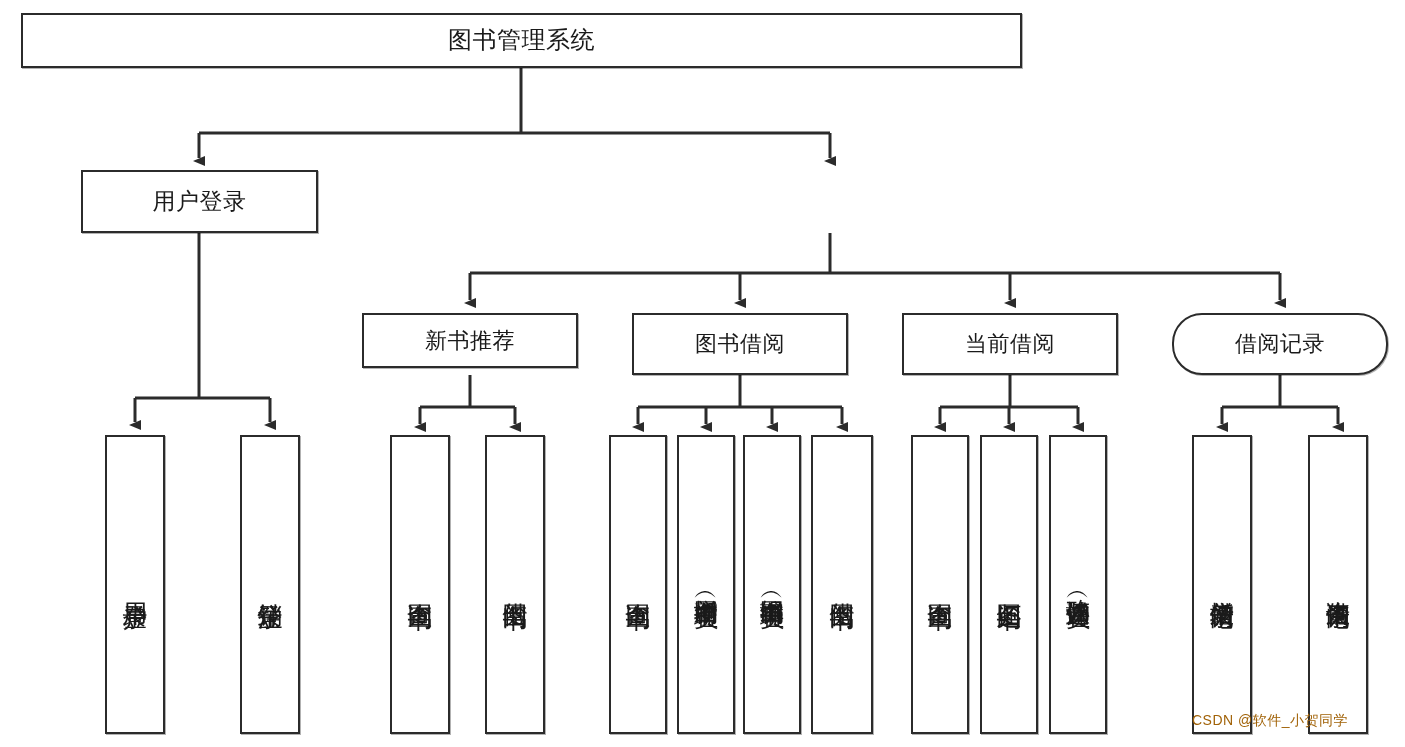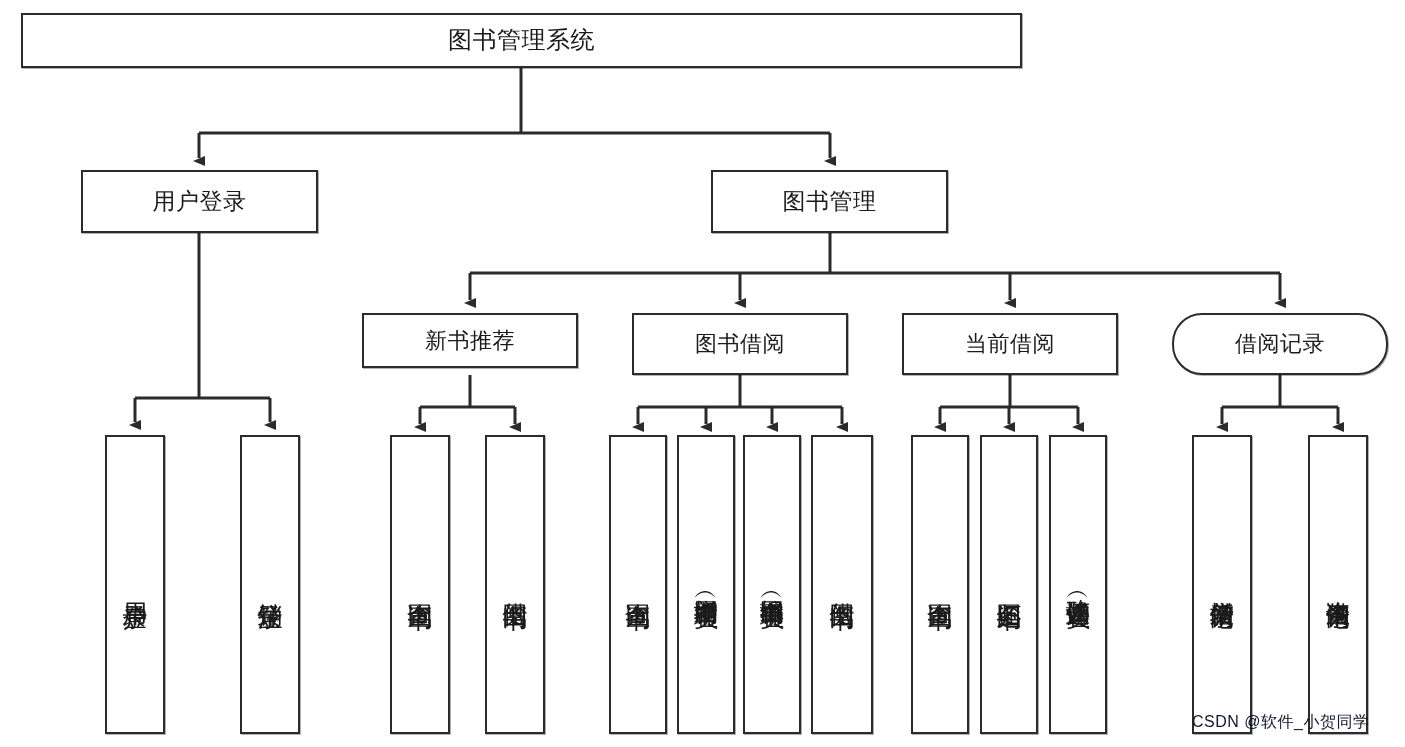--- a/index.html
+++ b/index.html
@@ -57,22 +57,22 @@
     font-size: 25px;
     line-height: 1.08;
     letter-spacing: 1px;
     white-space: nowrap;
   }
   .node-leaf.tall .label { font-size: 24px; }
   .watermark {
     position: absolute;
     left: 1192px;
     top: 712px;
-    font-size: 16px;
-    color: #0f172a;
+    font-size: 14px;
+    color: #a16207;
     white-space: nowrap;
     z-index: 3;
     letter-spacing: 0.5px;
   }
 </style>
 </head>
 <body>
 
 <div id="canvas">
 
@@ -126,23 +126,20 @@
     </g>
   </svg>
 
   <div class="node node-root" style="left:21px; top:13px; width:1001px; height:55px;">
     <span class="label">图书管理系统</span>
   </div>
 
   <div class="node node-l1" style="left:81px; top:170px; width:237px; height:63px;">
     <span class="label">用户登录</span>
   </div>
-  <div class="node node-l1" style="left:711px; top:170px; width:237px; height:63px;">
-    <span class="label">图书管理</span>
-  </div>
 
   <div class="node node-l2" style="left:362px; top:313px; width:216px; height:55px;">
     <span class="label">新书推荐</span>
   </div>
   <div class="node node-l2" style="left:902px; top:313px; width:216px; height:62px;">
     <span class="label">当前借阅</span>
   </div>
   <div class="node node-l2" style="left:632px; top:313px; width:216px; height:62px;">
     <span class="label">图书借阅</span>
   </div>

